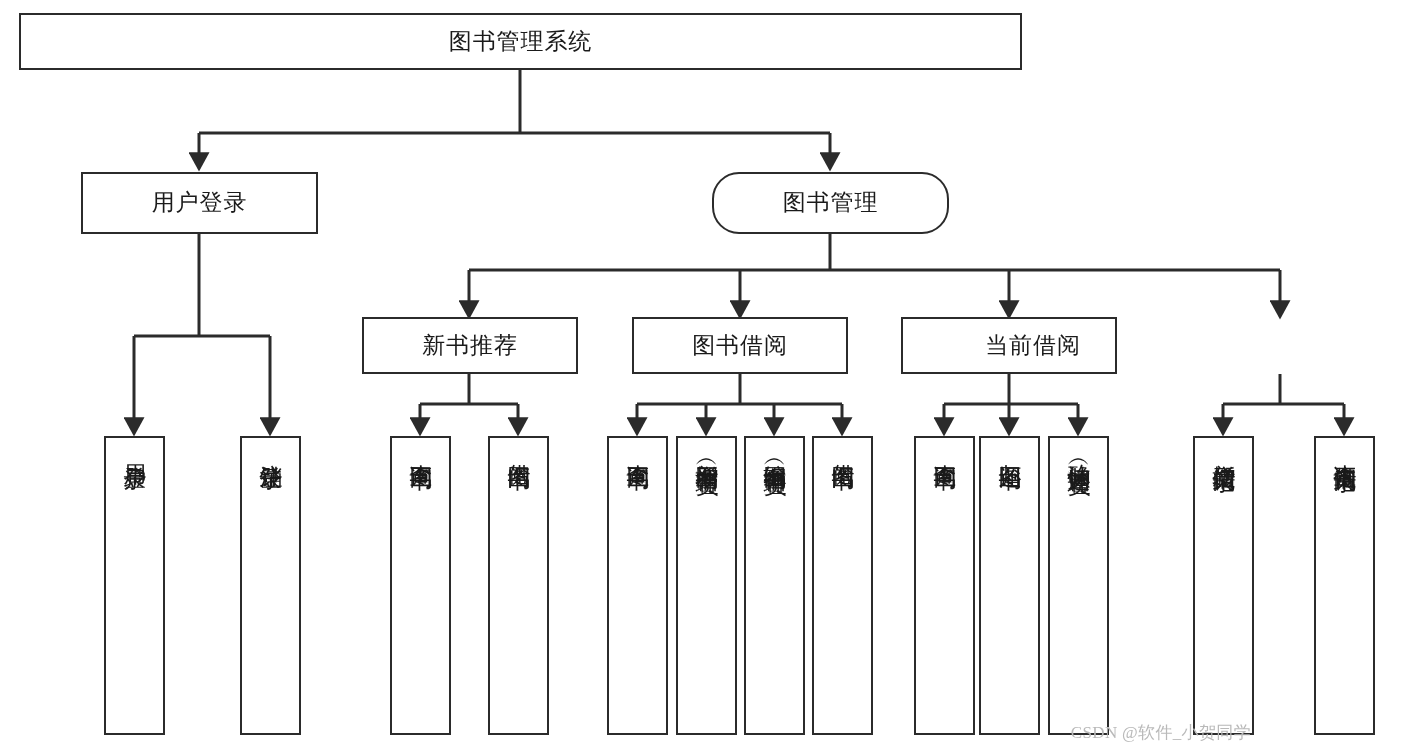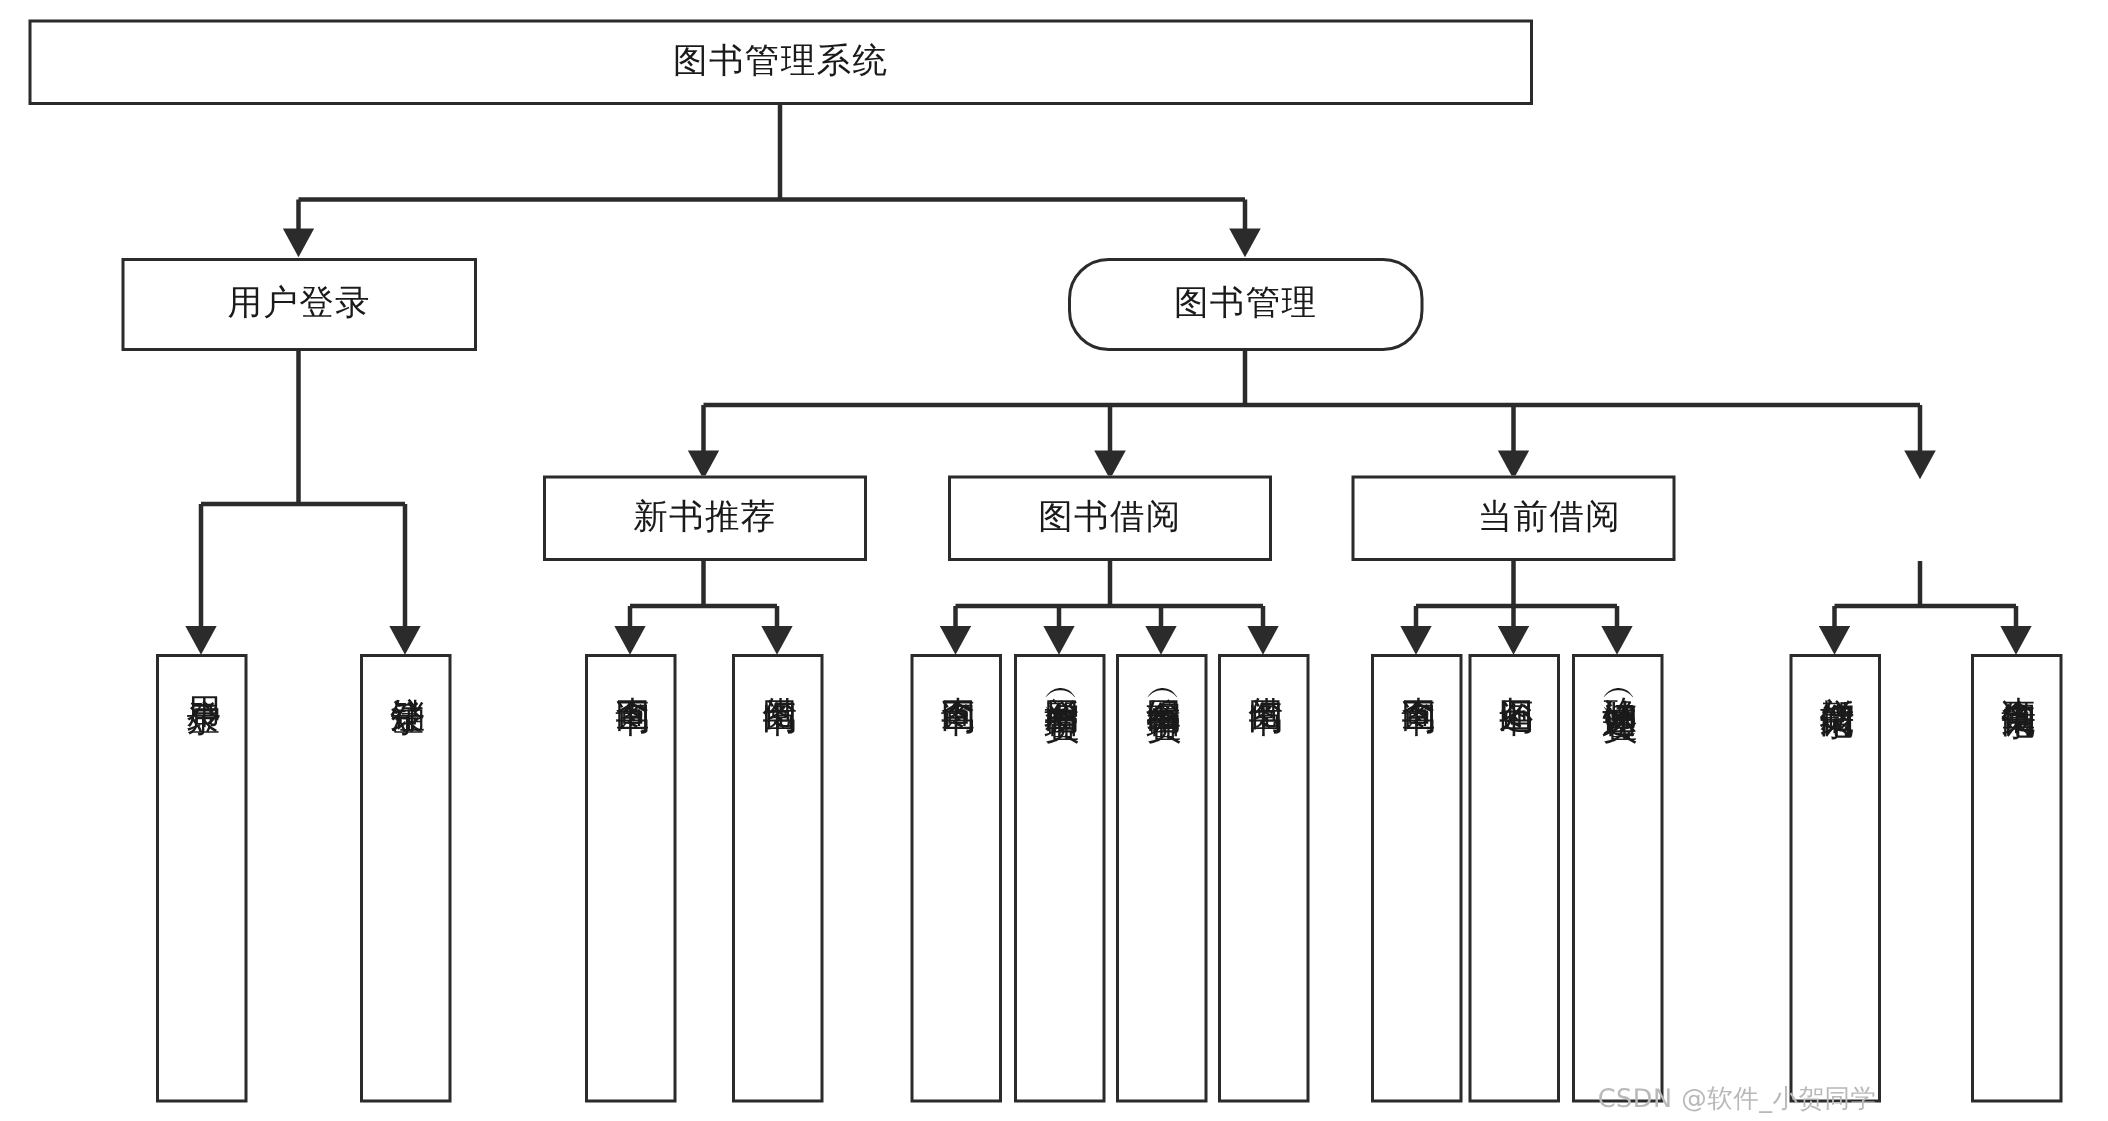--- a/index.html
+++ b/index.html
@@ -11,20 +11,21 @@
     width: 1405px;
     height: 747px;
     font-family: "DejaVu Sans", "Liberation Sans", sans-serif;
     overflow: hidden;
     position: relative;
   }
   #diagram-root {
     position: relative;
     width: 1257px;
     height: 747px;
+    font-family: Liberation Serif, serif;
   }
   svg.edges {
     position: absolute;
     left: 0;
     top: 0;
     width: 1405px;
     height: 747px;
   }
   .node {
     position: absolute;

